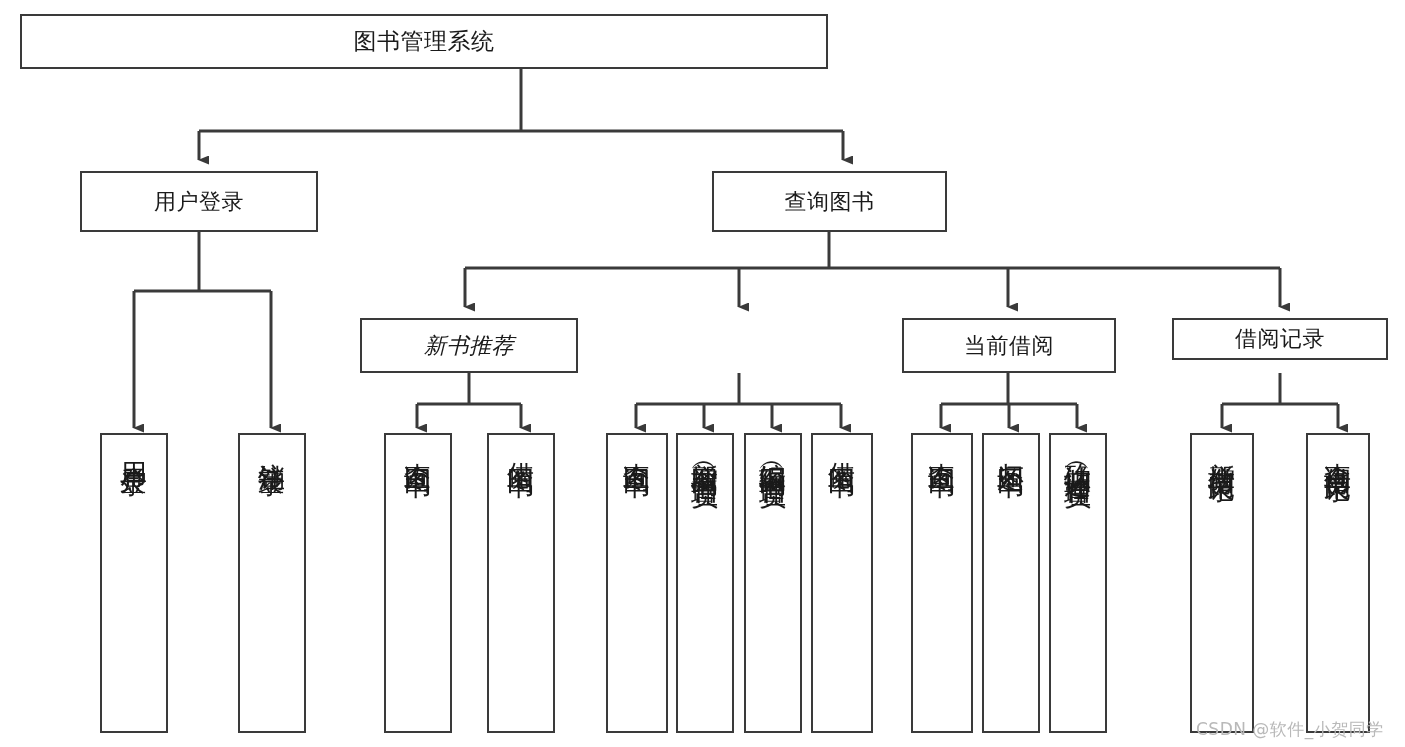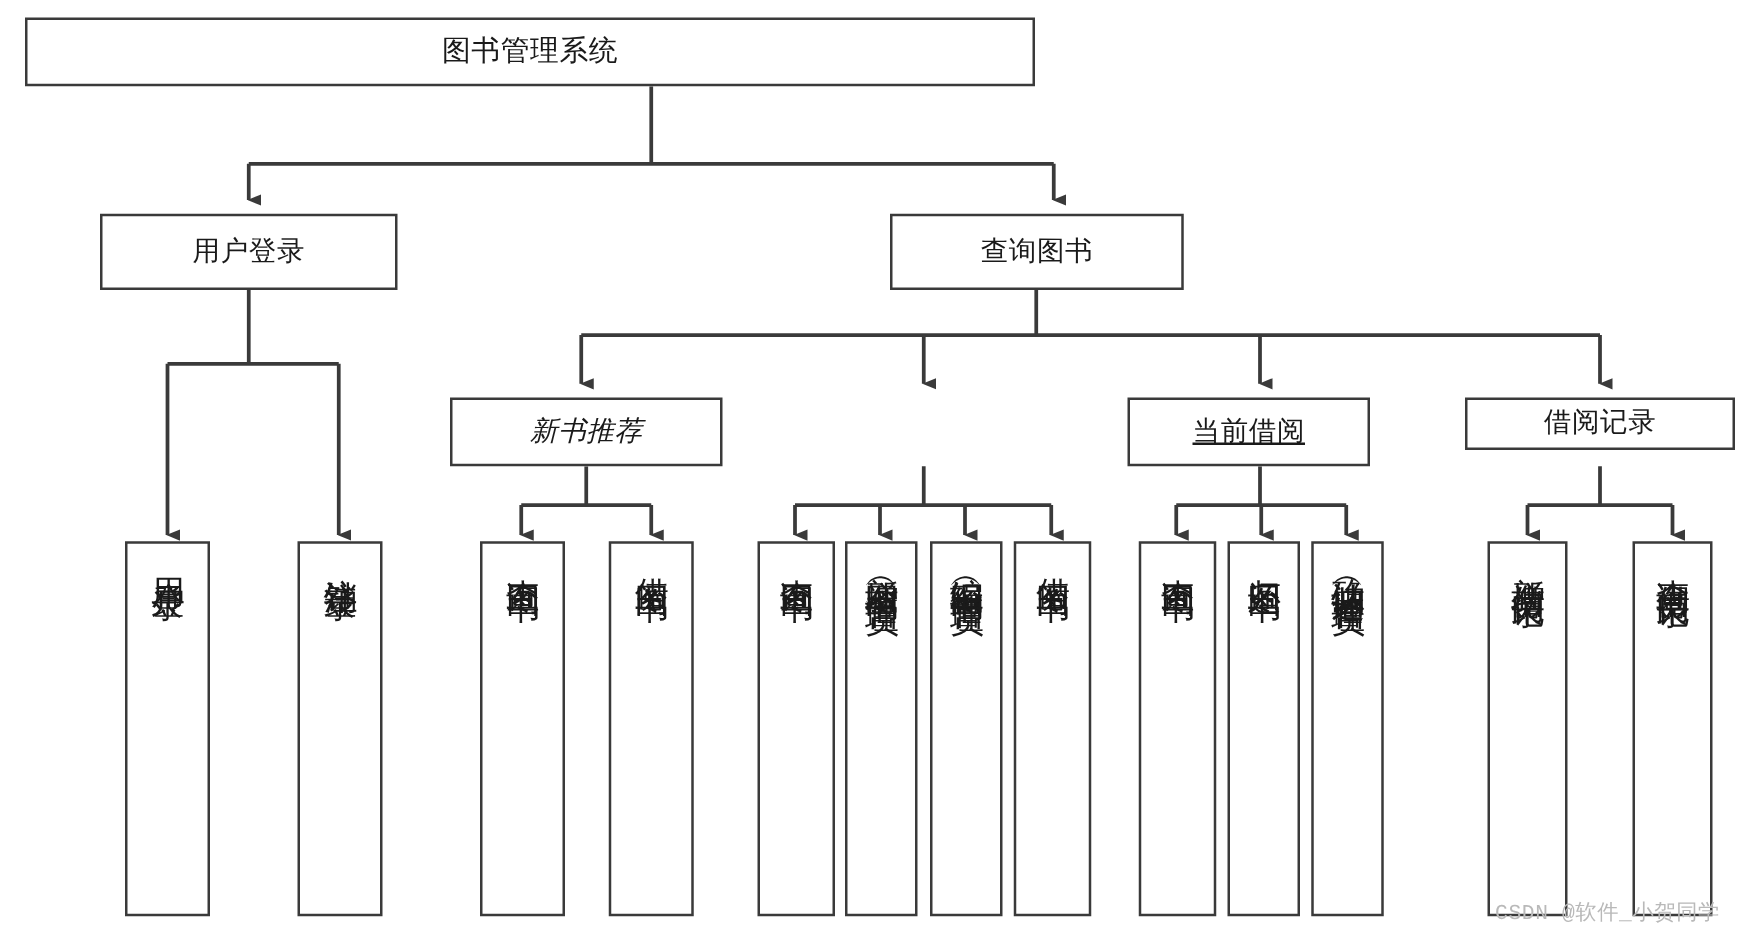--- a/index.html
+++ b/index.html
@@ -58,21 +58,20 @@
     letter-spacing: 3px;
     line-height: 1;
     margin: 0 auto;
   }
   .watermark {
     position: absolute;
     font-size: 17px;
     color: #b9b9b9;
     letter-spacing: 0.5px;
     white-space: nowrap;
-    font-family: Liberation Mono, monospace;
   }
 </style>
 </head>
 <body>
 
 <div id="canvas">
 
   <svg id="wires" viewBox="0 0 1405 747">
     <defs>
       <marker id="arw" markerWidth="10" markerHeight="11" refX="4.5" refY="10" orient="auto" markerUnits="userSpaceOnUse">
@@ -130,21 +129,21 @@
   <div class="node horiz" style="left:80px; top:171px; width:238px; height:61px;">
     <span class="lbl">用户登录</span>
   </div>
   <div class="node horiz" style="left:712px; top:171px; width:235px; height:61px;">
     <span class="lbl">查询图书</span>
   </div>
 
   <div class="node horiz" style="left:360px; top:318px; width:218px; height:55px;font-style:italic;">
     <span class="lbl">新书推荐</span>
   </div>
-  <div class="node horiz" style="left:902px; top:318px; width:194px; height:55px;text-decoration:underline;">
+  <div class="node horiz" style="left:902px; top:318px; width:214px; height:55px;">
     <span class="lbl">当前借阅</span>
   </div>
   <div class="node horiz" style="left:1172px; top:318px; width:216px; height:42px;">
     <span class="lbl">借阅记录</span>
   </div>
 
   <div class="node vert" style="left:100px; top:433px; width:68px; height:300px;">
     <span class="lbl">用户登录</span>
   </div>
   <div class="node vert" style="left:238px; top:433px; width:68px; height:300px;">

